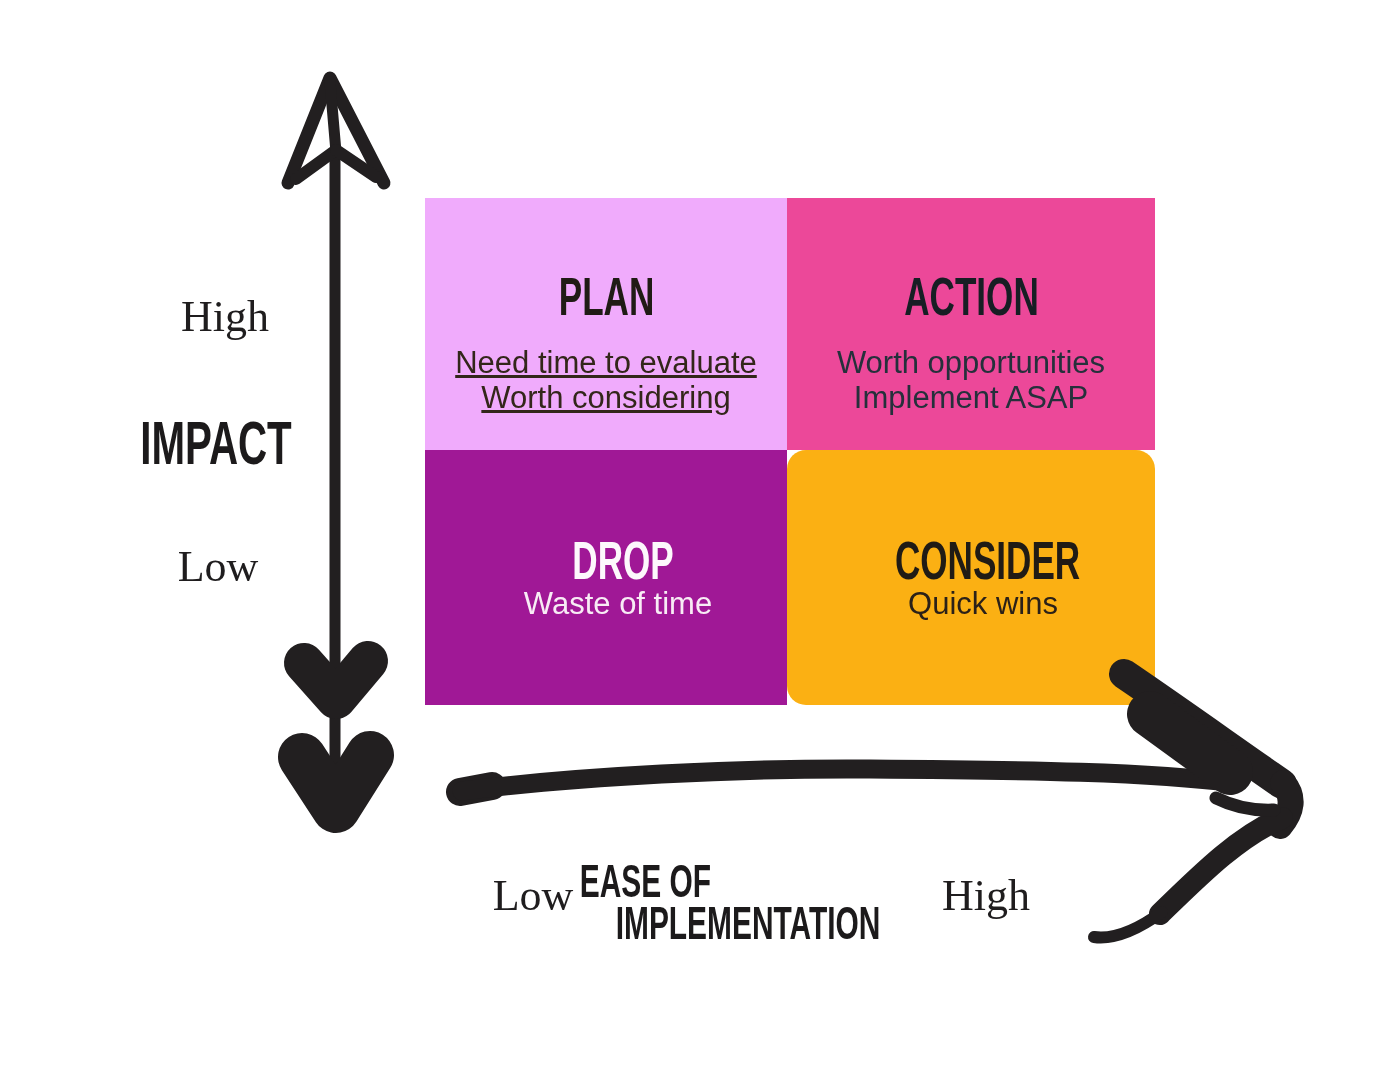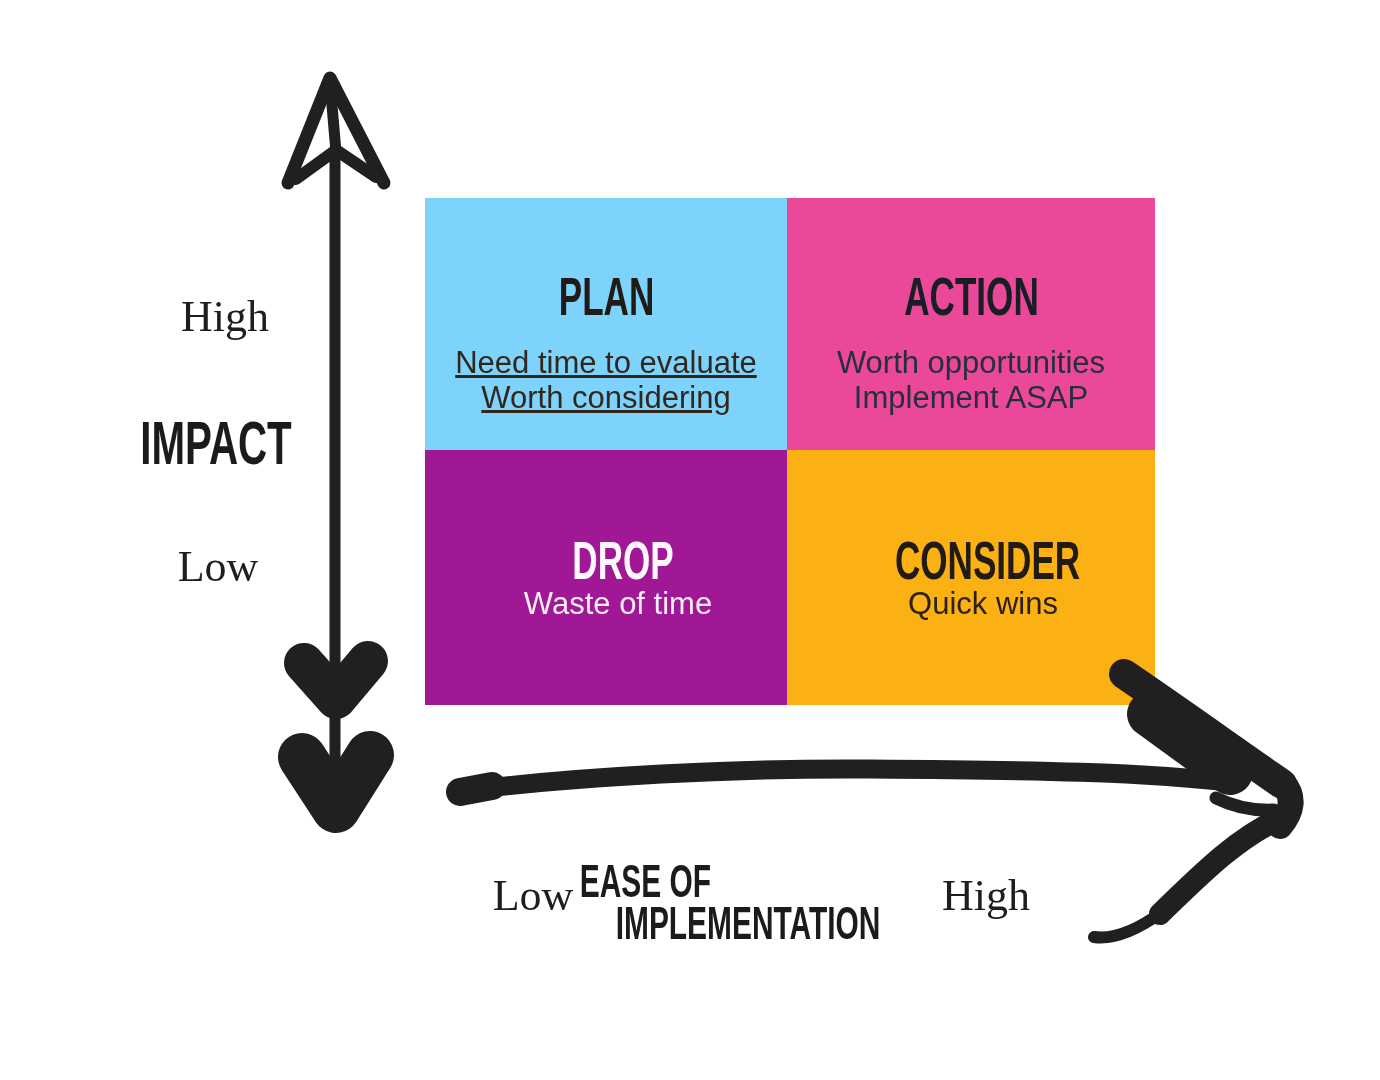--- a/index.html
+++ b/index.html
@@ -16,24 +16,24 @@
   
   .grid {
     position: absolute;
     left: 425px; top: 198px;
     width: 730px; height: 507px;
     display: grid;
     grid-template-columns: 362px 368px;
     grid-template-rows: 252px 255px;
   }
   .quad { position: relative; }
-  .q-plan     { background: #7dd3fc; }
+  .q-plan     { background: #f0abfc; }
   .q-action   { background: #ec4899; }
   .q-drop     { background: #A01896; }
-  .q-consider { background: #FBB013; }
+  .q-consider { background: #FBB013; border-radius: 19px; }
 
   .q-title {
     position: absolute; left: 0; width: 100%;
     text-align: center;
     top: 70px; height: 56px; line-height: 56px;
     font-size: 54px;
   }
   .row2 .q-title { top: 82px; margin-left: 17px; }
   .q-subs {
     position: absolute; left: 0; width: 100%;

